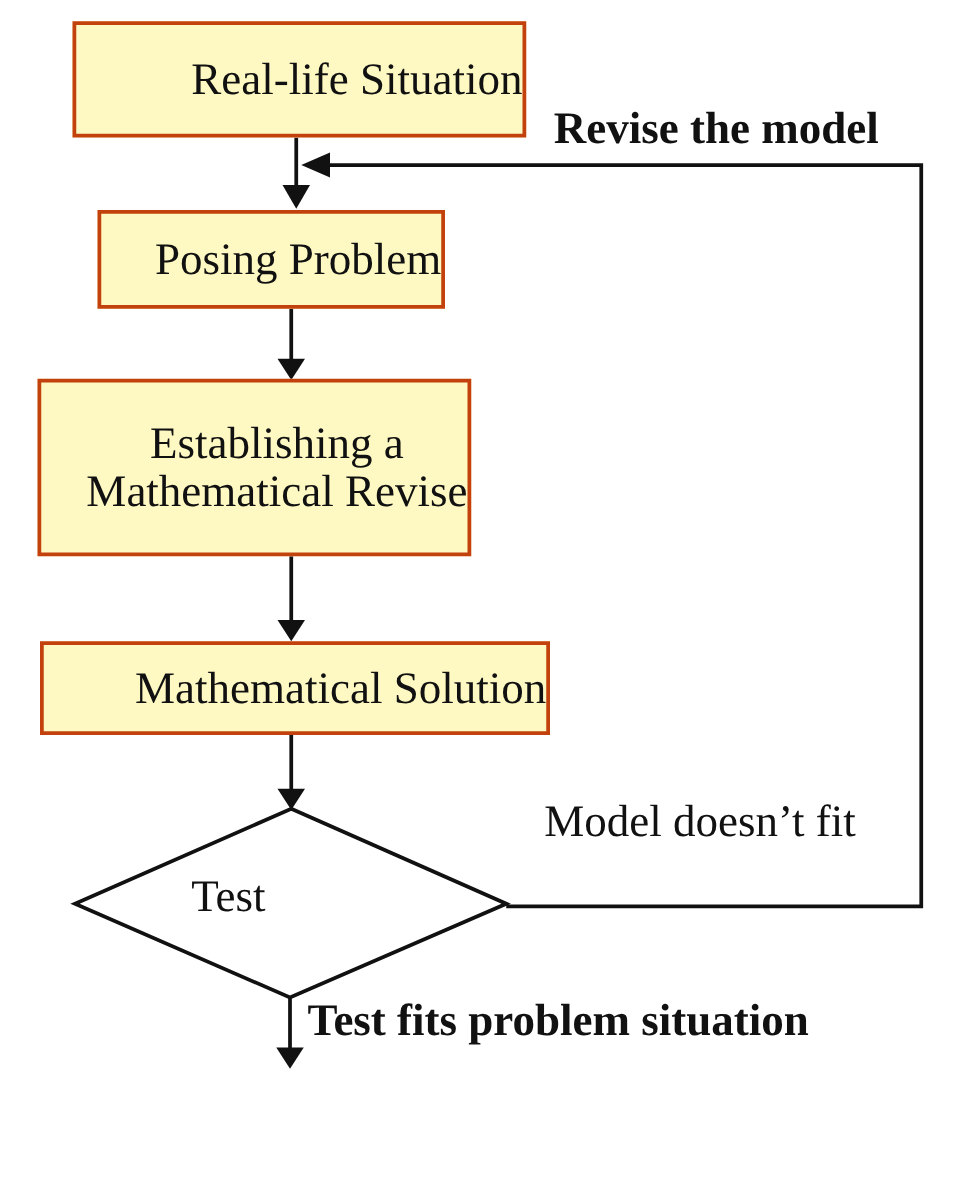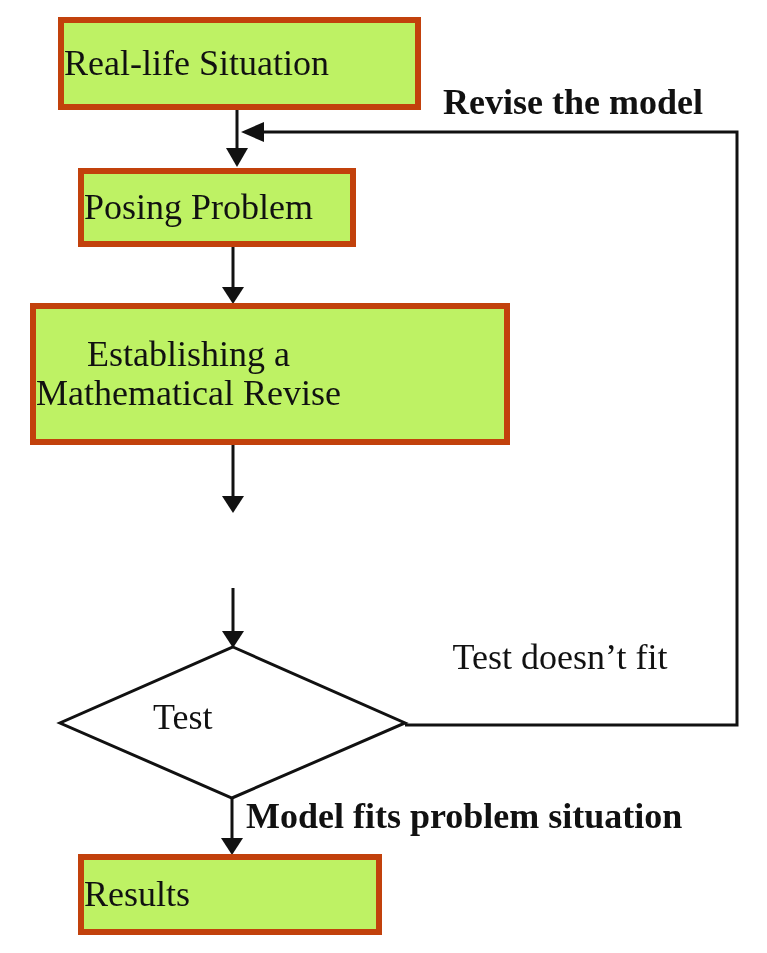--- a/index.html
+++ b/index.html
@@ -10,22 +10,22 @@
     font-family:"Liberation Serif", serif;
     color:#111111;
     overflow:hidden;
   }
   .edges{position:absolute;left:0;top:0;width:767px;height:953px;}
   .edges .ln{fill:none;stroke:#111111;stroke-width:3px;}
   .edges .ah{fill:#111111;stroke:none;}
   .edges .shape{fill:#ffffff;stroke:#111111;stroke-width:3px;}
   .node{
     position:absolute;box-sizing:border-box;
-    border:6px solid #c2410c;background:#bef264;
-    display:flex;align-items:center;justify-content:flex-start;
+    border:3px solid #c2410c;background:#fef9c3;
+    display:flex;align-items:center;justify-content:flex-end;
     text-align:center;font-size:36px;line-height:1.08;
   }
   .diamond-label{
     position:absolute;left:153px;top:699px;width:160px;
     text-align:left;font-size:36px;line-height:36px;
   }
   .edge-label{
     position:absolute;font-size:36px;line-height:36px;white-space:nowrap;font-weight:bold;
   }
   .edge-label.revise{left:443px;top:84px;}
@@ -65,35 +65,35 @@
   </svg>
 
   <div class="node" style="left:58px;top:17px;width:363px;height:93px">
     <span>Real-life Situation</span>
   </div>
 
   <div class="node" style="left:78px;top:168px;width:278px;height:79px">
     <span>Posing Problem</span>
   </div>
 
-  <div class="node" style="left:30px;top:303px;width:480px;height:142px">
+  <div class="node" style="left:30px;top:303px;width:347px;height:142px">
     <span>
       <div>Establishing a</div>
       <div>Mathematical Revise</div>
     </span>
   </div>
 
+  <div class="node" style="left:32px;top:513px;width:408px;height:75px">
+    <span>Mathematical Solution</span>
+  </div>
 
   <div class="diamond-label">Test</div>
 
-  <div class="node" style="left:78px;top:854px;width:304px;height:81px">
-    <span>Results</span>
-  </div>
 
   <div class="edge-label revise">Revise the model</div>
 
   <div class="edge-label-block">
-    <div>Test doesn’t fit</div>
+    <div>Model doesn’t fit</div>
   </div>
 
-  <div class="edge-label fits">Model fits problem situation</div>
+  <div class="edge-label fits">Test fits problem situation</div>
 
 </div>
 
 </body></html>

